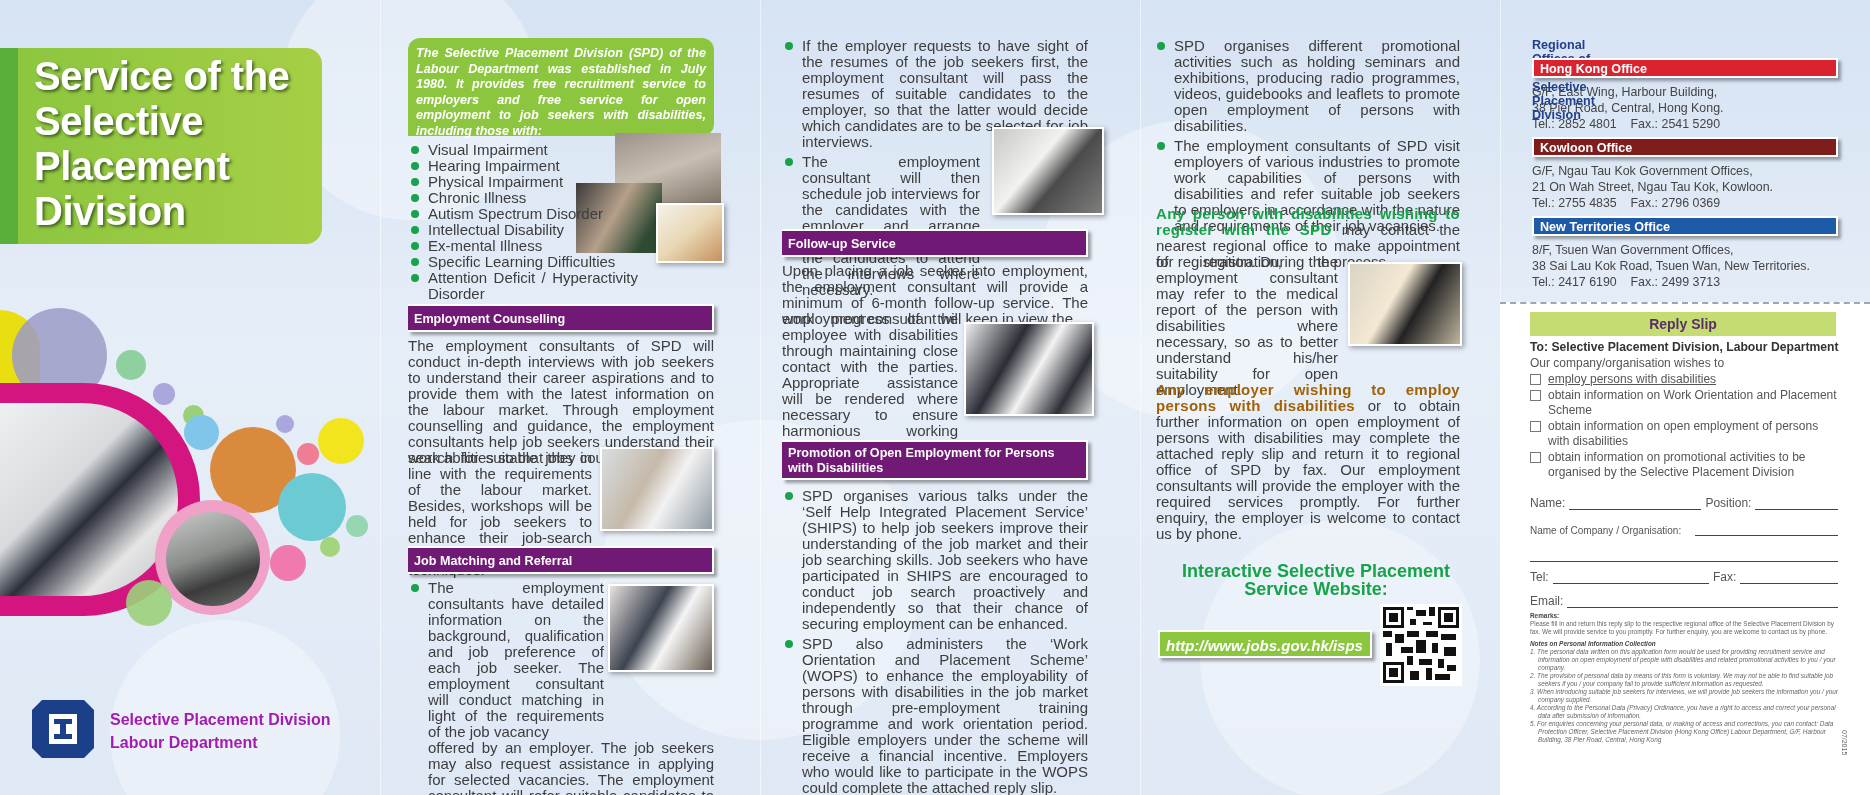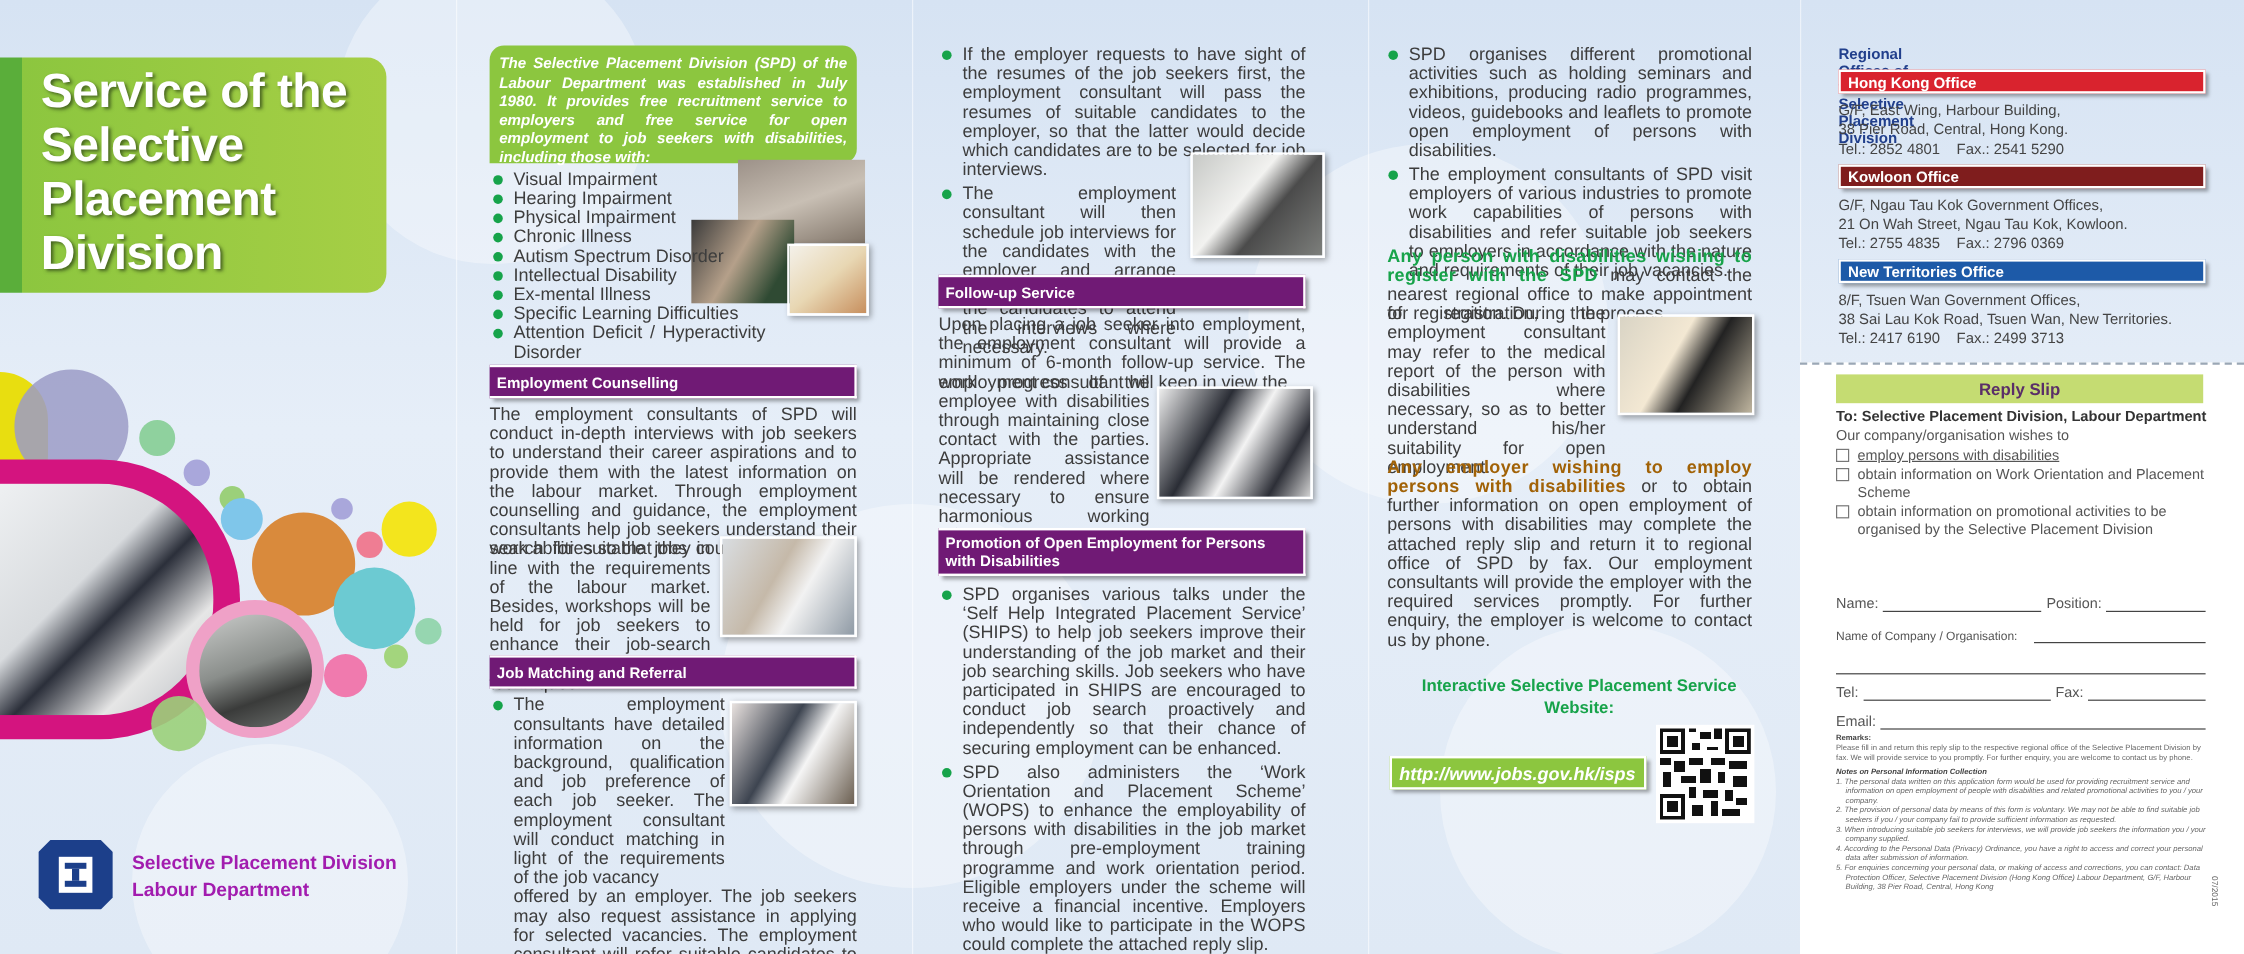--- a/index.html
+++ b/index.html
@@ -43,21 +43,21 @@
   ul.bullets li { position: relative; padding-left: 20px; }
   ul.bullets li::before { content: ""; position: absolute; left: 3px; top: 4px; width: 8px; height: 8px; border-radius: 50%; background: #16a34a; }
   .sec-head {
     position: absolute; height: 28px; background: #701a75; color: #fff; font-weight: bold; font-size: 12.6px;
     padding: 6px 6px; box-shadow: 3px 3px 3px rgba(0,0,0,0.35); border: 2px solid #fff; border-left: none;
   }
   .sec-head.two-line { height: 40px; padding: 4px 6px; line-height: 15px; }
   .img-frame { position: absolute; border: 2px solid #fff; box-shadow: 2px 2px 5px rgba(0,0,0,0.35); overflow: hidden; }
   .green-bold { color: #17a34a; font-weight: bold; letter-spacing: 0.3px; }
   .red-bold { color: #a16207; font-weight: bold; letter-spacing: 0.3px; }
-  .web-title { position: absolute; left: 1172px; top: 562px; width: 288px; text-align: center; color: #17a34a; font-weight: bold; font-size: 14px; line-height: 18px; }
+  .web-title { position: absolute; left: 1172px; top: 562px; width: 288px; text-align: center; color: #17a34a; font-weight: bold; font-size: 18px; line-height: 18px; }
   .url-badge {
     position: absolute; left: 1158px; top: 630px; width: 214px; height: 28px; background: #8cc63f;
     color: #fff; font-weight: bold; font-style: italic; font-size: 15px; padding: 5px 6px;
     border: 2px solid #fff; box-shadow: 3px 3px 3px rgba(0,0,0,0.35);
   }
   .qr { position: absolute; left: 1380px; top: 604px; width: 82px; height: 82px; background: #fff; padding: 3px; }
 
   
   .office-title { position: absolute; left: 1532px; top: 38px; font-weight: bold; font-size: 12.6px; color: #213f8c; }
   .office-bar { position: absolute; left: 1532px; width: 306px; height: 20px; color: #fff; font-weight: bold; font-size: 12.6px; padding: 2px 6px; border: 2px solid #fff; box-shadow: 3px 3px 3px rgba(0,0,0,0.35); }
@@ -290,20 +290,21 @@
     <div style="white-space:pre;">Tel.: 2417 6190    Fax.: 2499 3713</div>
   </div>
 
   <div class="slip">
     <div class="slip-head">Reply Slip</div>
     <div class="slip-to">To: Selective Placement Division, Labour Department</div>
     <div class="slip-intro">Our company/organisation wishes to</div>
     <div class="slip-opts">
       <label class="slip-opt" style="display:block;text-decoration:underline;"><span class="cb"></span><span>employ persons with disabilities</span></label>
       <label class="slip-opt" style="display:block;"><span class="cb"></span><span>obtain information on Work Orientation and Placement Scheme</span></label>
+      <label class="slip-opt" style="display:block;"><span class="cb"></span><span>obtain information on open employment of persons with disabilities</span></label>
       <label class="slip-opt" style="display:block;"><span class="cb"></span><span>obtain information on promotional activities to be organised by the Selective Placement Division</span></label>
     </div>
 
     <div class="field-row" style="top:192px;">
       <span>Name:</span>
       <span class="line" style="flex:1.6;"></span>
       <span>Position:</span>
       <span class="line"></span>
     </div>
     <div class="field-row" style="top:220px;font-size:10px;">

